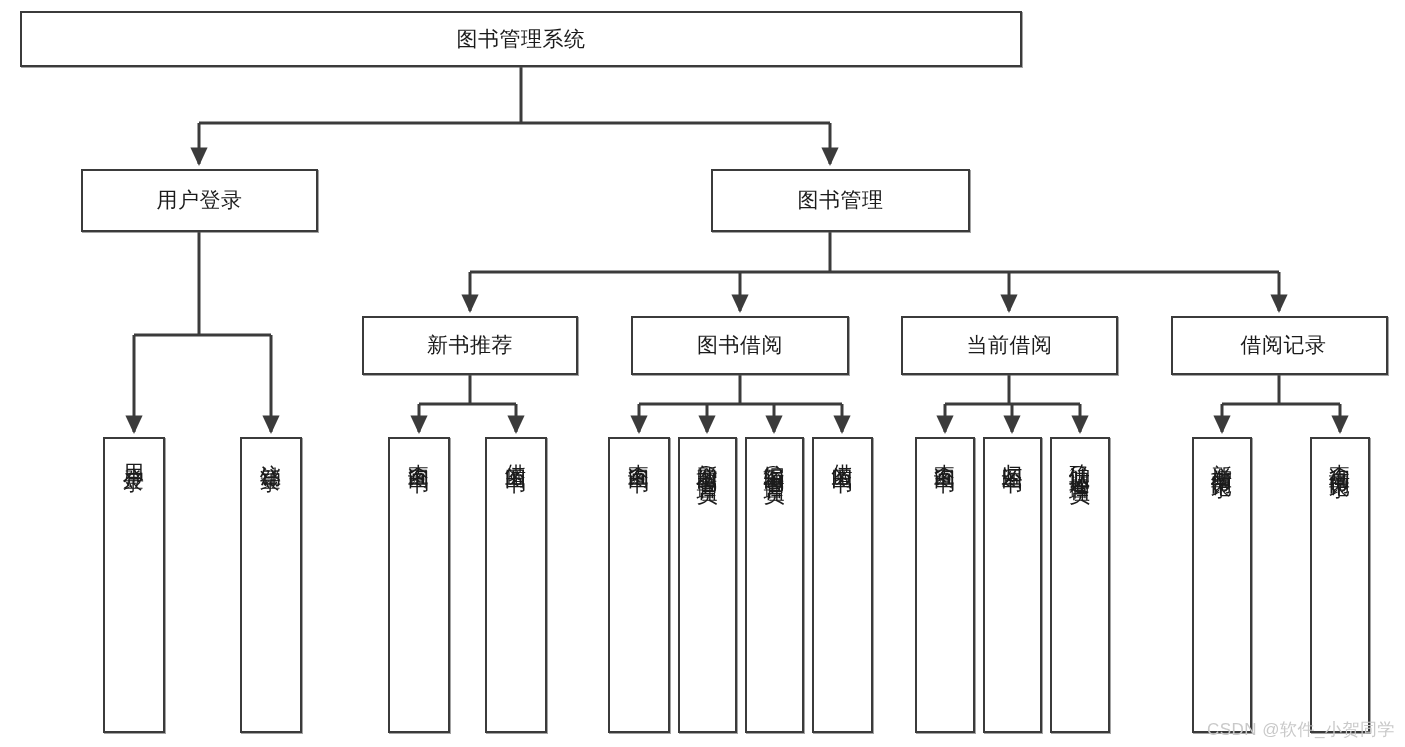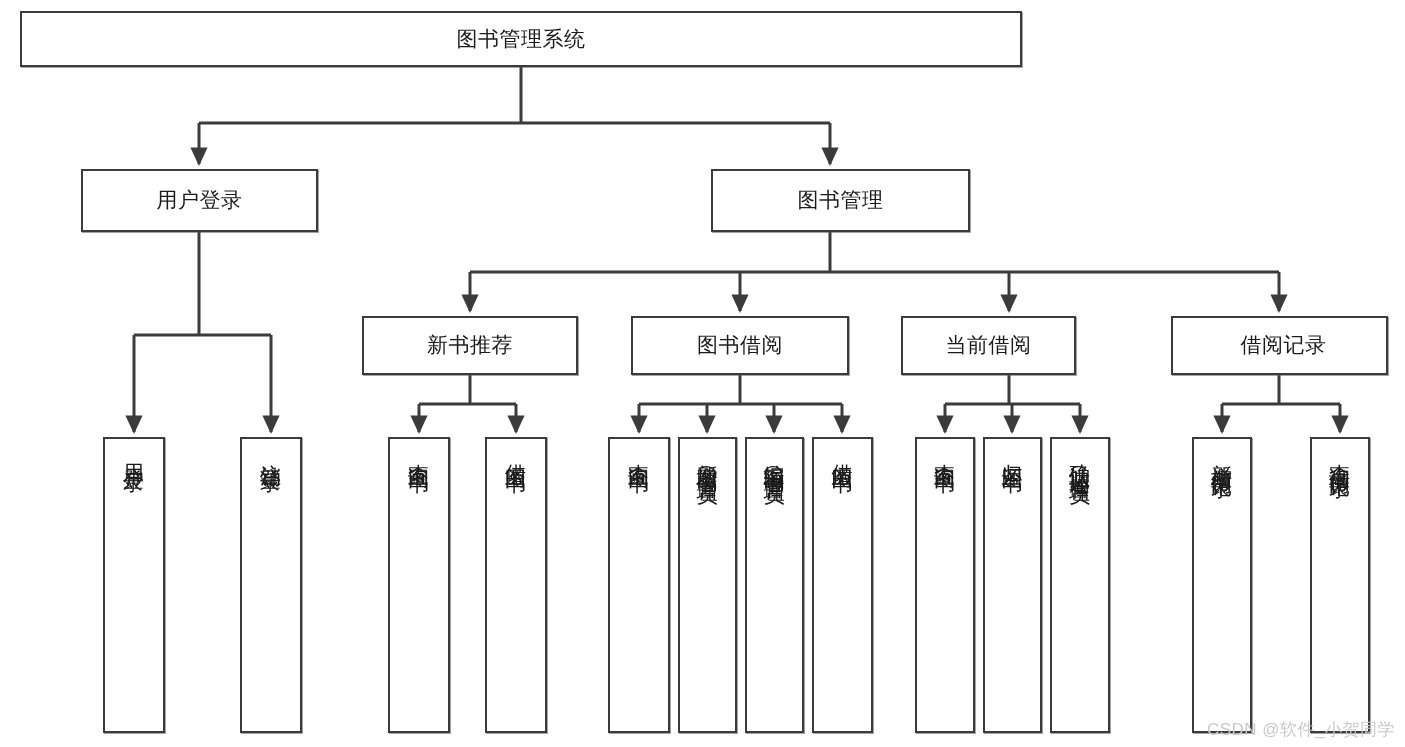--- a/index.html
+++ b/index.html
@@ -136,21 +136,21 @@
   <div class="node-box" style="left: 711px; top: 169px; width: 259px; height: 63px; border-color: rgb(59, 59, 59); background: rgb(255, 255, 255);">
     <span class="node-label" style="color: rgb(27, 27, 27);">图书管理</span>
   </div>
 
   <div class="node-box" style="left: 631px; top: 316px; width: 218px; height: 59px; border-color: rgb(59, 59, 59); background: rgb(255, 255, 255);">
     <span class="node-label" style="color: rgb(27, 27, 27);">图书借阅</span>
   </div>
   <div class="node-box" style="left: 362px; top: 316px; width: 216px; height: 59px; border-color: rgb(59, 59, 59); background: rgb(255, 255, 255);">
     <span class="node-label" style="color: rgb(27, 27, 27);">新书推荐</span>
   </div>
-  <div class="node-box" style="left: 901px; top: 316px; width: 175px; height: 59px; border-color: rgb(59, 59, 59); background: rgb(255, 255, 255);">
+  <div class="node-box" style="left: 901px; top: 316px; width: 217px; height: 59px; border-color: rgb(59, 59, 59); background: rgb(255, 255, 255);">
     <span class="node-label" style="color: rgb(27, 27, 27);">当前借阅</span>
   </div>
   <div class="node-box" style="left: 1171px; top: 316px; width: 217px; height: 59px; border-color: rgb(59, 59, 59); background: rgb(255, 255, 255); padding-left: 8px;">
     <span class="node-label" style="color: rgb(27, 27, 27);">借阅记录</span>
   </div>
 
   <div class="node-box vertical" style="left: 103px; top: 437px; width: 62px; height: 296px; border-color: rgb(59, 59, 59); background: rgb(255, 255, 255);">
     <span class="node-label" style="color: rgb(27, 27, 27);">用户登录</span>
   </div>
   <div class="node-box vertical" style="left: 240px; top: 437px; width: 62px; height: 296px; border-color: rgb(59, 59, 59); background: rgb(255, 255, 255);">

